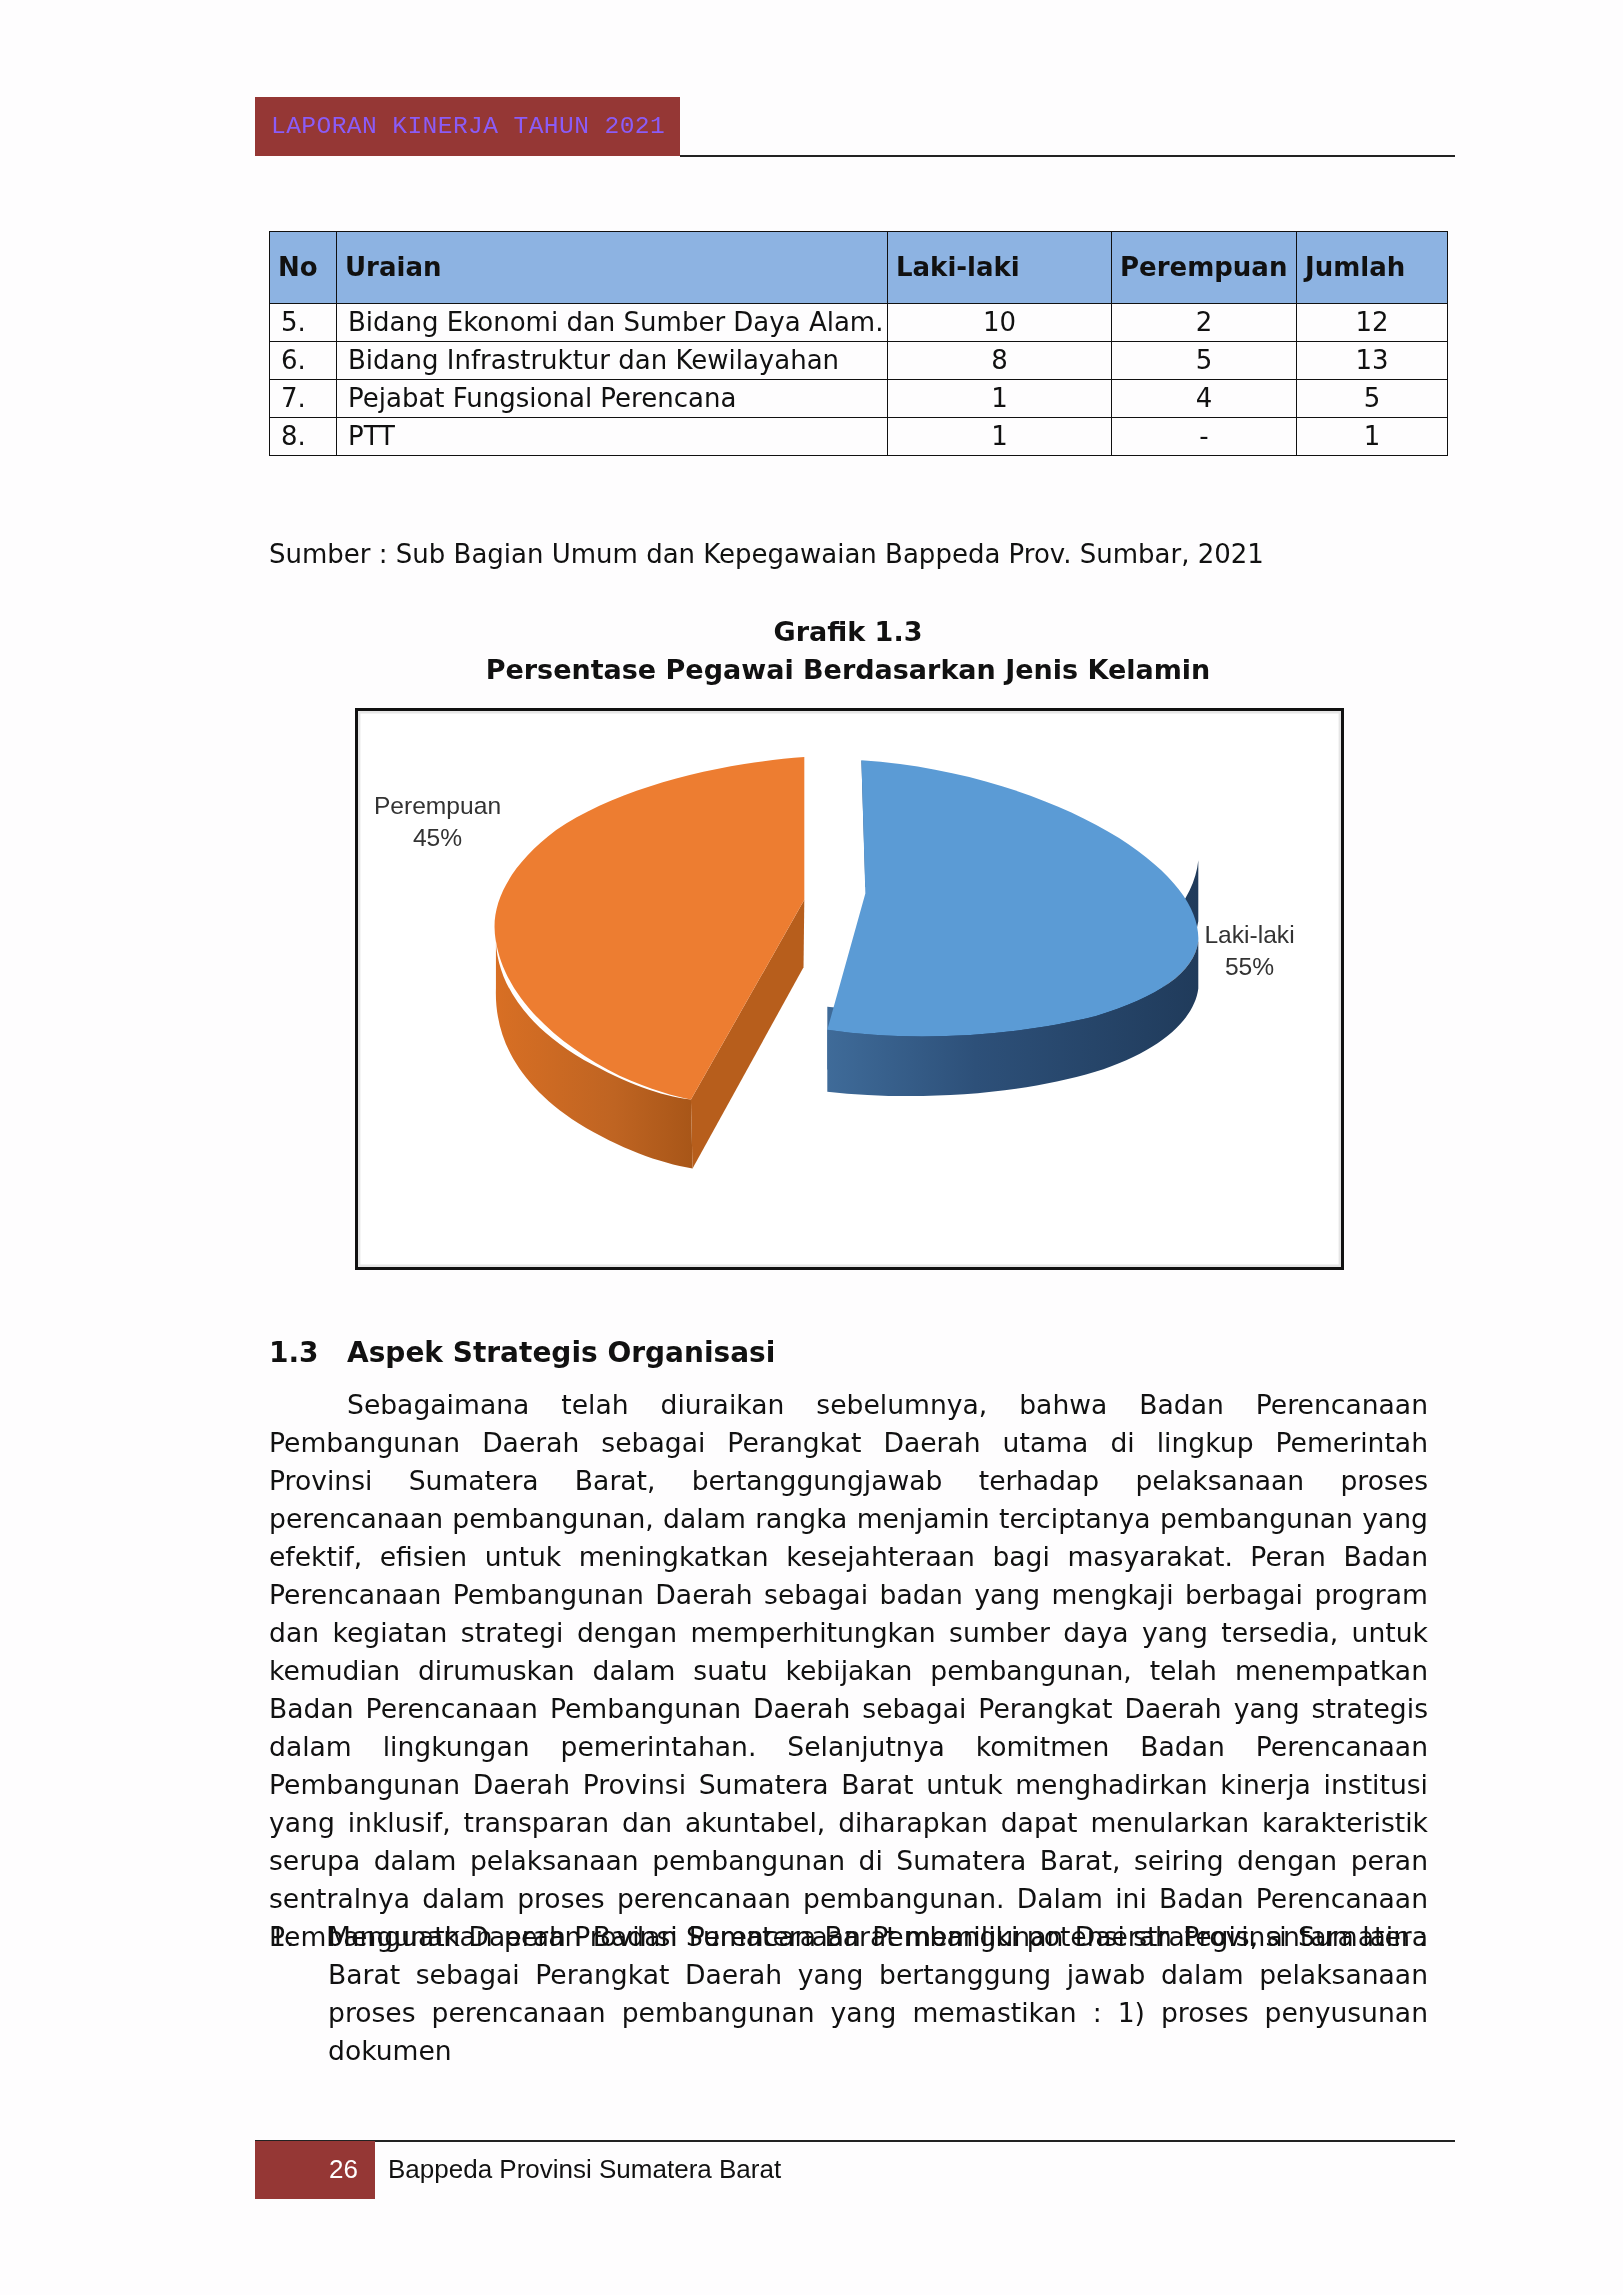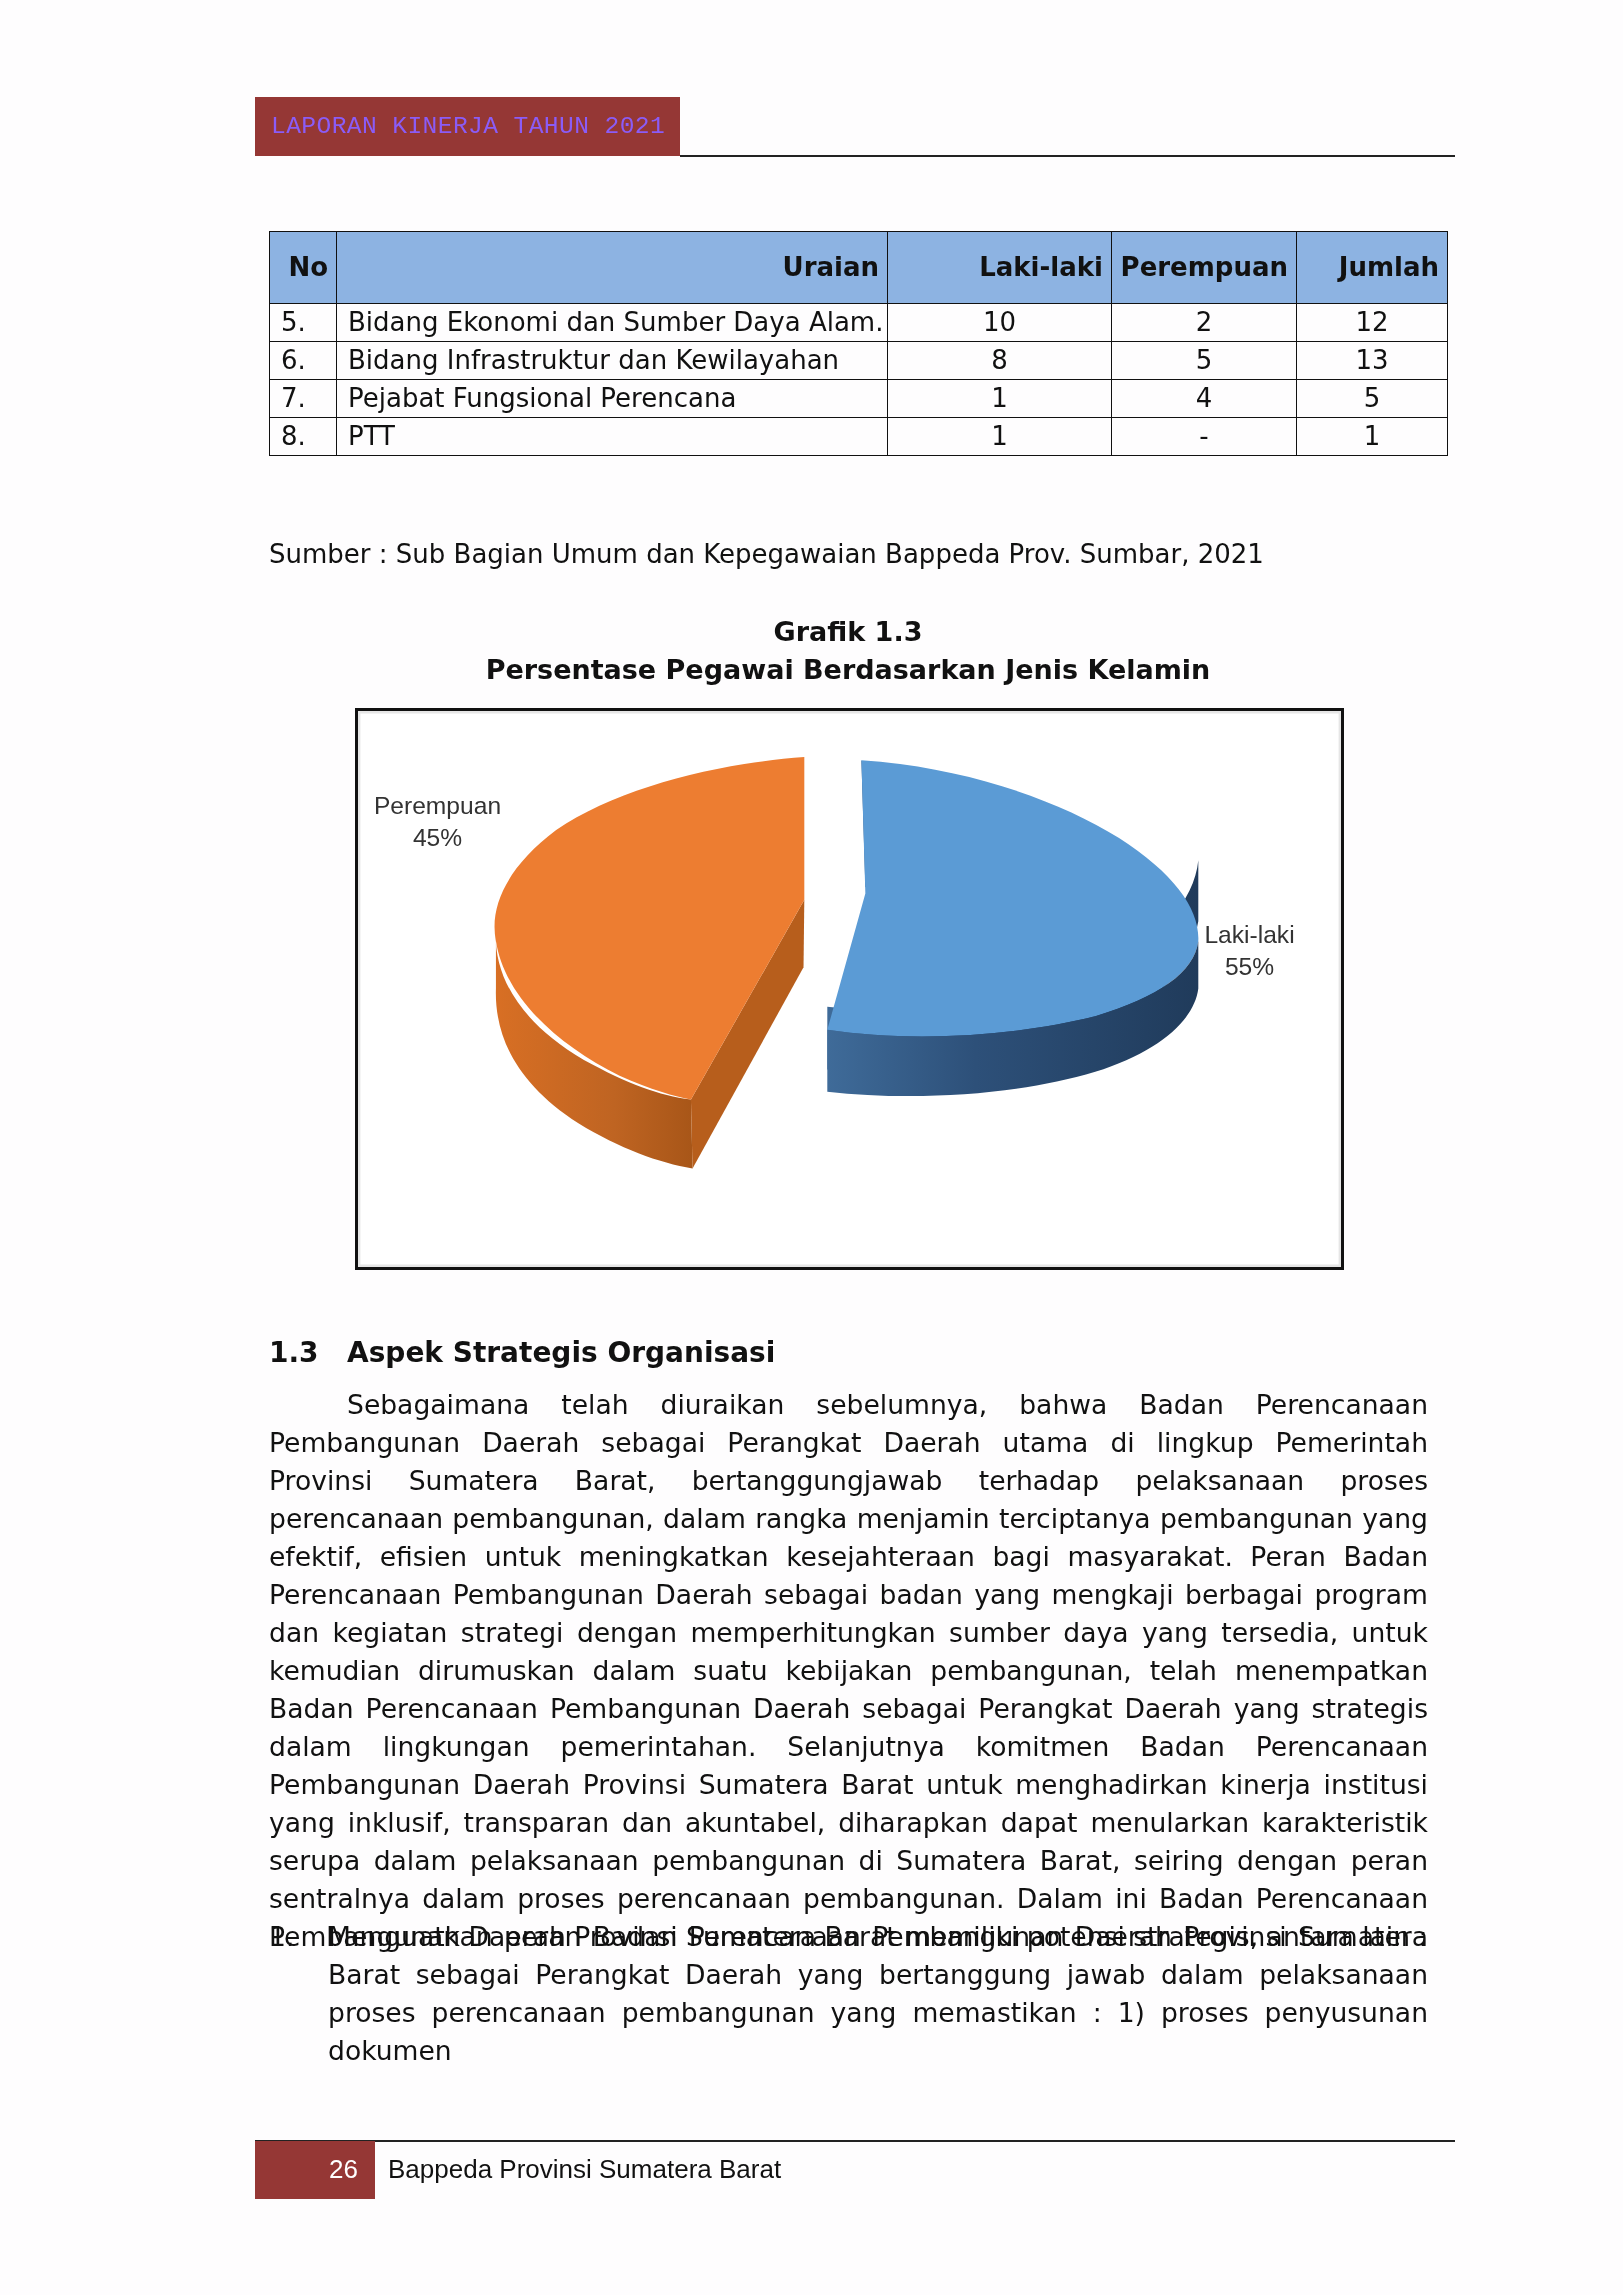--- a/index.html
+++ b/index.html
@@ -6,21 +6,21 @@
   body { width:1623px; height:2295px; background:#fefdfe; position:relative; overflow:hidden;
          font-family:"DejaVu Sans", sans-serif; color:#111; }
   .abs { position:absolute; }
   
   #hdr-bar { left:255px; top:97px; width:425px; height:59px; background:#953735; }
   #hdr-text { left:271px; top:113px; font-size:24.6px; color:#8b5cf6; letter-spacing:0.4px; font-family:Liberation Mono, monospace; }
   #hdr-rule { left:680px; top:155px; width:775px; height:2.4px; background:#222; }
   
   #tbl { left:269px; top:231px; width:1179px; border-collapse:collapse; table-layout:fixed; }
   #tbl th, #tbl td { border:1.6px solid #111; padding:0 8px; font-size:26px; height:37px; line-height:37px; white-space:nowrap; overflow:hidden; }
-  #tbl th { background:#8db3e2; font-weight:bold; height:71px; text-align:right; }
+  #tbl th { background:#8db3e2; font-weight:bold; height:71px; text-align:left; }
   #tbl td.c { text-align:center; }
   #tbl td.l { text-align:left; padding-left:11px; }
   #tbl tr.total td { font-weight:bold; }
   #src { left:269px; top:539px; font-size:26px; }
   
   .ctitle { left:0; width:1696px; text-align:center; font-weight:bold; font-size:27px; }
   #chart-frame { left:355px; top:708px; width:983px; height:556px; border:3.2px solid #111; background:#fff; box-shadow: inset 0 0 0 2.4px #e6e6e6; }
   .plabel { font-family:"Liberation Sans", sans-serif; font-size:24.6px; color:#333; text-align:center; line-height:32px; }
   
   #sec-num { left:269px; top:1336px; font-size:28px; font-weight:bold; }

